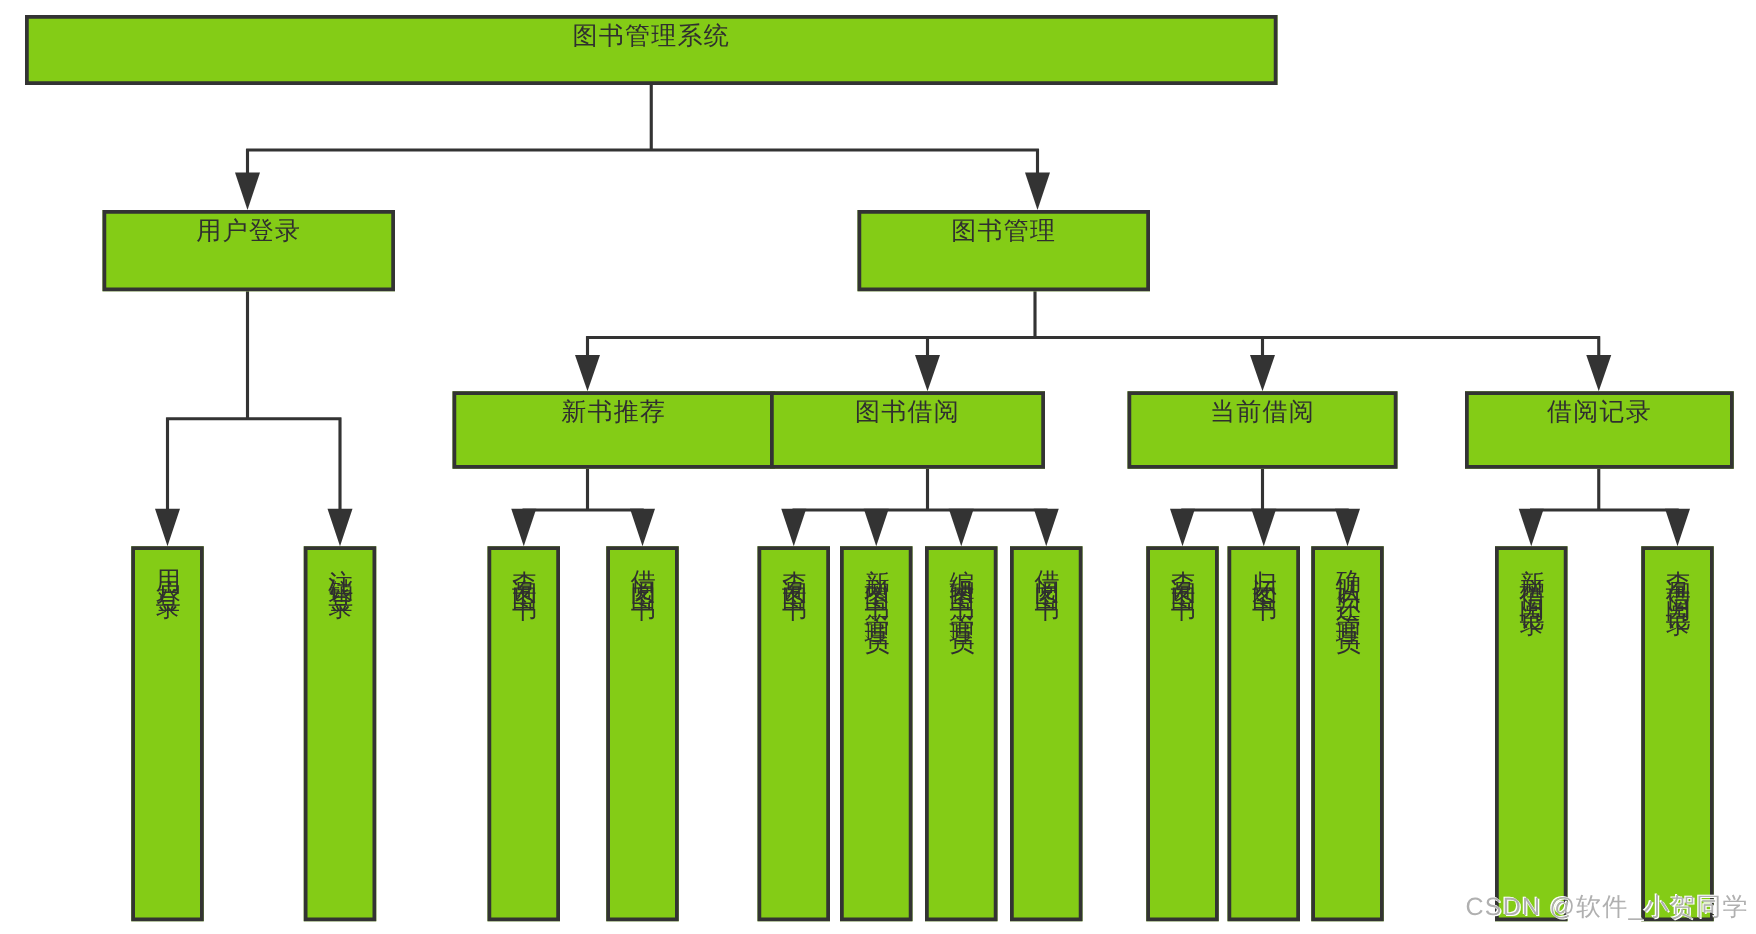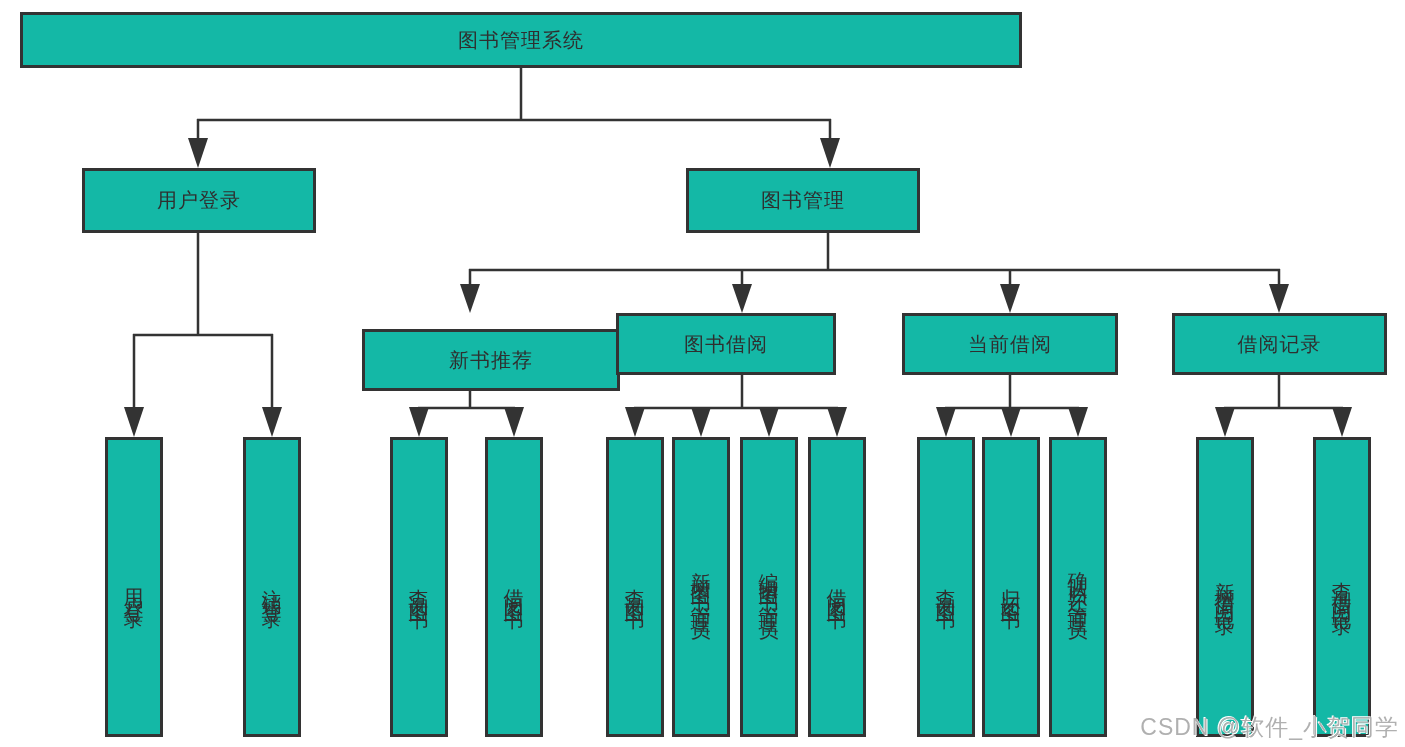--- a/index.html
+++ b/index.html
@@ -10,23 +10,22 @@
     background: #ffffff;
     overflow: hidden;
     font-family: "Liberation Sans", "DejaVu Sans", sans-serif;
     color: #2f2f2f;
   }
   svg.connectors { position: absolute; left: 0; top: 0; }
   .box {
     position: absolute;
     box-sizing: border-box;
     border: 3px solid #333333;
-    background: #14b8a6;
+    background: #84cc16;
     display: flex;
-    align-items: center;
     justify-content: center;
     font-size: 20px;
     letter-spacing: 1px;
     color: #2f2f2f;
     z-index: 2;
   }
   .box.root  { left: 20px;  top: 12px;  width: 1002px; height: 56px; }
   .box.lvl1  { top: 168px; height: 65px; width: 234px; }
   .box.lvl2  { top: 313px; height: 62px; }
   .box.leaf  { top: 437px; height: 300px; width: 58px; }
@@ -35,21 +34,21 @@
     text-orientation: mixed;
     font-size: 20px;
     line-height: 1;
     letter-spacing: 7px;
     white-space: nowrap;
   }
   .watermark {
     position: absolute;
     right: 6px;
     top: 712px;
-    font-size: 23px;
+    font-size: 20px;
     letter-spacing: 1px;
     color: #b0b0b0;
     text-shadow: 1px 1px 0 #ffffff, -1px -1px 0 #ffffff;
     z-index: 3;
     white-space: nowrap;
   }
 </style>
 </head>
 <body>
 
@@ -92,21 +91,21 @@
     <span>图书管理系统</span>
   </div>
 
   <div class="box lvl1" style="left:82px;">
     <span>用户登录</span>
   </div>
   <div class="box lvl1" style="left:686px;">
     <span>图书管理</span>
   </div>
 
-  <div class="box lvl2" style="left:362px;width:258px;margin-top:16px;">
+  <div class="box lvl2" style="left:362px;width:258px;">
     <span>新书推荐</span>
   </div>
   <div class="box lvl2" style="left:616px;width:220px;">
     <span>图书借阅</span>
   </div>
   <div class="box lvl2" style="left:1172px;width:215px;">
     <span>借阅记录</span>
   </div>
   <div class="box lvl2" style="left:902px;width:216px;">
     <span>当前借阅</span>

